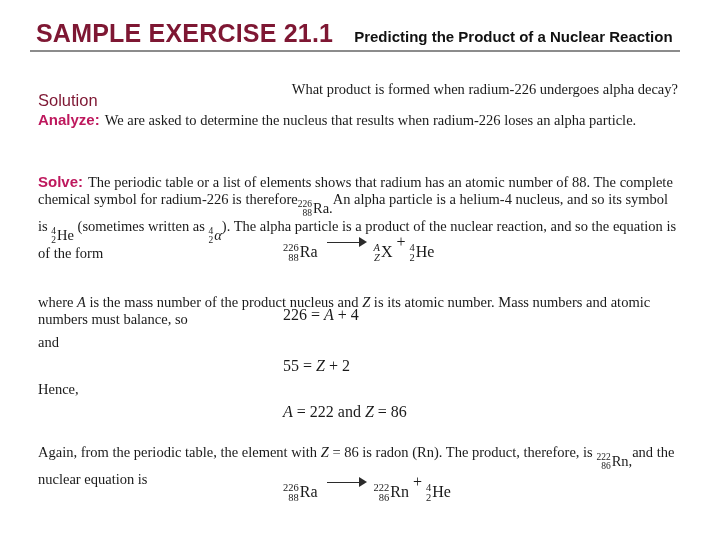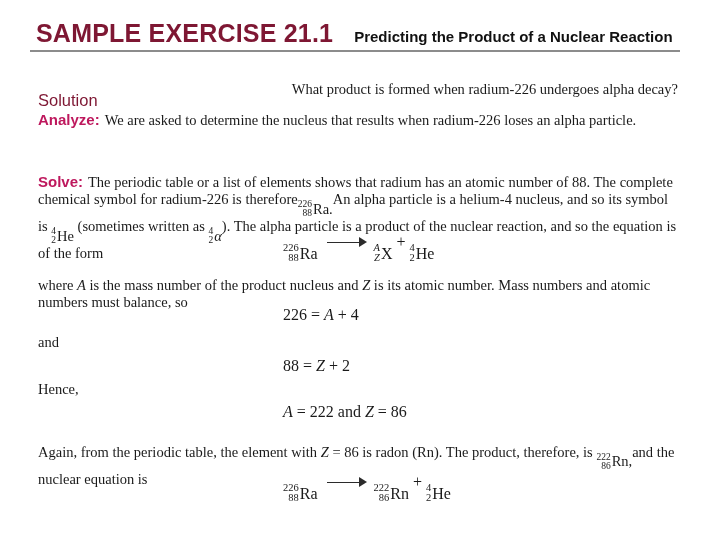--- a/index.html
+++ b/index.html
@@ -13,33 +13,33 @@
   #sub-title{font-family:"Liberation Sans",sans-serif;font-weight:bold;font-size:15px;color:#111;margin-left:21px;}
   #header-rule{left:30px;top:50px;width:650px;height:2px;background:#8c8c8c;}
   .para{font-size:14.5px;line-height:17.5px;width:640px;}
   #question{left:38px;top:66px;text-align:right;}
   #solution-heading{left:38px;top:91px;font-family:"Liberation Sans",sans-serif;font-weight:normal;font-size:16.5px;color:#7e1733;text-align:right;}
   .step-line{left:38px;width:650px;font-size:14.5px;}
   .step-label{font-family:"Liberation Sans",sans-serif;font-weight:bold;font-size:15px;color:#be185d;margin-right:5px;}
   #analyze-line{top:111px;}
   #plan-line{top:131px;}
   #solve-para{left:38px;top:158px;}
-  #where-para{left:38px;top:262px;}
+  #where-para{left:38px;top:279px;}
   #and-text{left:38px;top:334px;font-size:14.5px;}
   #hence-text{left:38px;top:381px;font-size:14.5px;}
   #final-para{left:38px;top:429px;}
   .equation{left:283px;font-size:16px;white-space:nowrap;}
   #eq-general{top:233px;}
   #eq-mass{top:306px;}
   #eq-atomic{top:357px;}
   #eq-result{top:403px;}
   #eq-final{top:473px;}
   .var{font-style:italic;}
   
-  .nuclide{display:inline-flex;align-items:flex-end;vertical-align:-4px;}
+  .nuclide{display:inline-flex;align-items:flex-start;vertical-align:-4px;}
   .stack{display:inline-flex;flex-direction:column;align-items:flex-end;line-height:1;margin-right:1px;}
   .equation .stack span{font-size:10.5px;line-height:10px;}
   .para .stack span, .inline-nuc .stack span{font-size:9.5px;line-height:9px;}
   .inline-nuc{vertical-align:-3px;}
   
   .arrow{display:inline-block;position:relative;width:38px;height:1.5px;background:#2b2b2b;margin:0 9px;vertical-align:4px;}
   .arrow::after{content:"";position:absolute;right:-2px;top:-4.2px;width:0;height:0;
     border-left:8px solid #2b2b2b;border-top:5px solid transparent;border-bottom:5px solid transparent;}
 </style>
 </head>
@@ -118,21 +118,21 @@
     <span>is its atomic number. Mass numbers and atomic numbers must balance, so</span>
   </p>
 
   <div class="abs equation" id="eq-mass">
     <span>226 = </span><span class="var">A</span><span> + 4</span>
   </div>
 
   <div class="abs" id="and-text">and</div>
 
   <div class="abs equation" id="eq-atomic">
-    <span>88 = </span><span class="var">Z</span><span> + 2</span>
+    <span>55 = </span><span class="var">Z</span><span> + 2</span>
   </div>
 
   <div class="abs" id="hence-text">Hence,</div>
 
   <div class="abs equation" id="eq-result">
     <span class="var">A</span><span> = 222 and </span><span class="var">Z</span><span> = 86</span>
   </div>
 
   <p class="abs para" id="final-para">
     <span>Again, from the periodic table, the element with</span>

